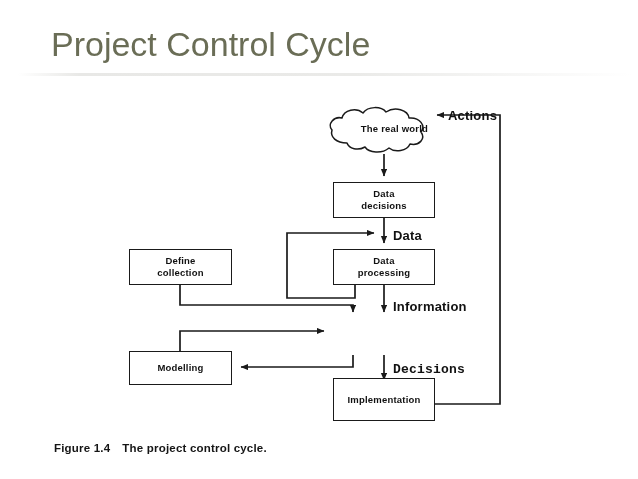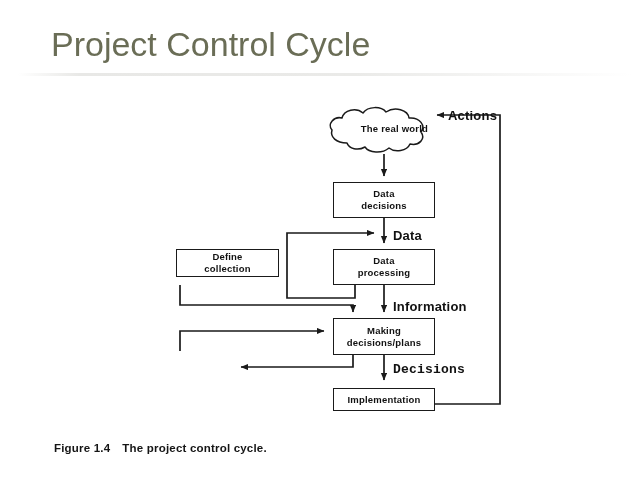--- a/index.html
+++ b/index.html
@@ -168,43 +168,42 @@
       </div>
     </div>
 
     <div class="node-box" style="left:333px; top:104px; width:102px; height:36px;">
       <div>
         <span class="lbl">Data</span>
         <span class="lbl">decisions</span>
       </div>
     </div>
 
-    <div class="node-box" style="left:129px; top:171px; width:103px; height:28px;margin-left:47px;">
+    <div class="node-box" style="left:129px; top:171px; width:103px; height:36px;">
       <div>
         <span class="lbl">Define</span>
         <span class="lbl">collection</span>
       </div>
     </div>
 
     <div class="node-box" style="left:333px; top:171px; width:102px; height:36px;">
       <div>
         <span class="lbl">Data</span>
         <span class="lbl">processing</span>
       </div>
     </div>
 
-    <div class="node-box" style="left:333px; top:240px; width:102px; height:37px;">
-      <div>
-        <span class="lbl">Making</span>
-        <span class="lbl">decisions/plans</span>
-      </div>
-    </div>
-
-
-    <div class="node-box" style="left:333px; top:310px; width:102px; height:23px;">
+
+    <div class="node-box" style="left:129px; top:273px; width:103px; height:34px;">
+      <div>
+        <span class="lbl">Modelling</span>
+      </div>
+    </div>
+
+    <div class="node-box" style="left:333px; top:300px; width:102px; height:43px;">
       <div>
         <span class="lbl">Implementation</span>
       </div>
     </div>
 
     <div class="edge-label" style="left:448px; top:30px;">Actions</div>
     <div class="edge-label" style="left:393px; top:150px;">Data</div>
     <div class="edge-label" style="left:393px; top:214px;margin-top:7px;">Information</div>
     <div class="edge-label" style="left:393px; top:284px;font-family:Liberation Mono, monospace;">Decisions</div>
 

